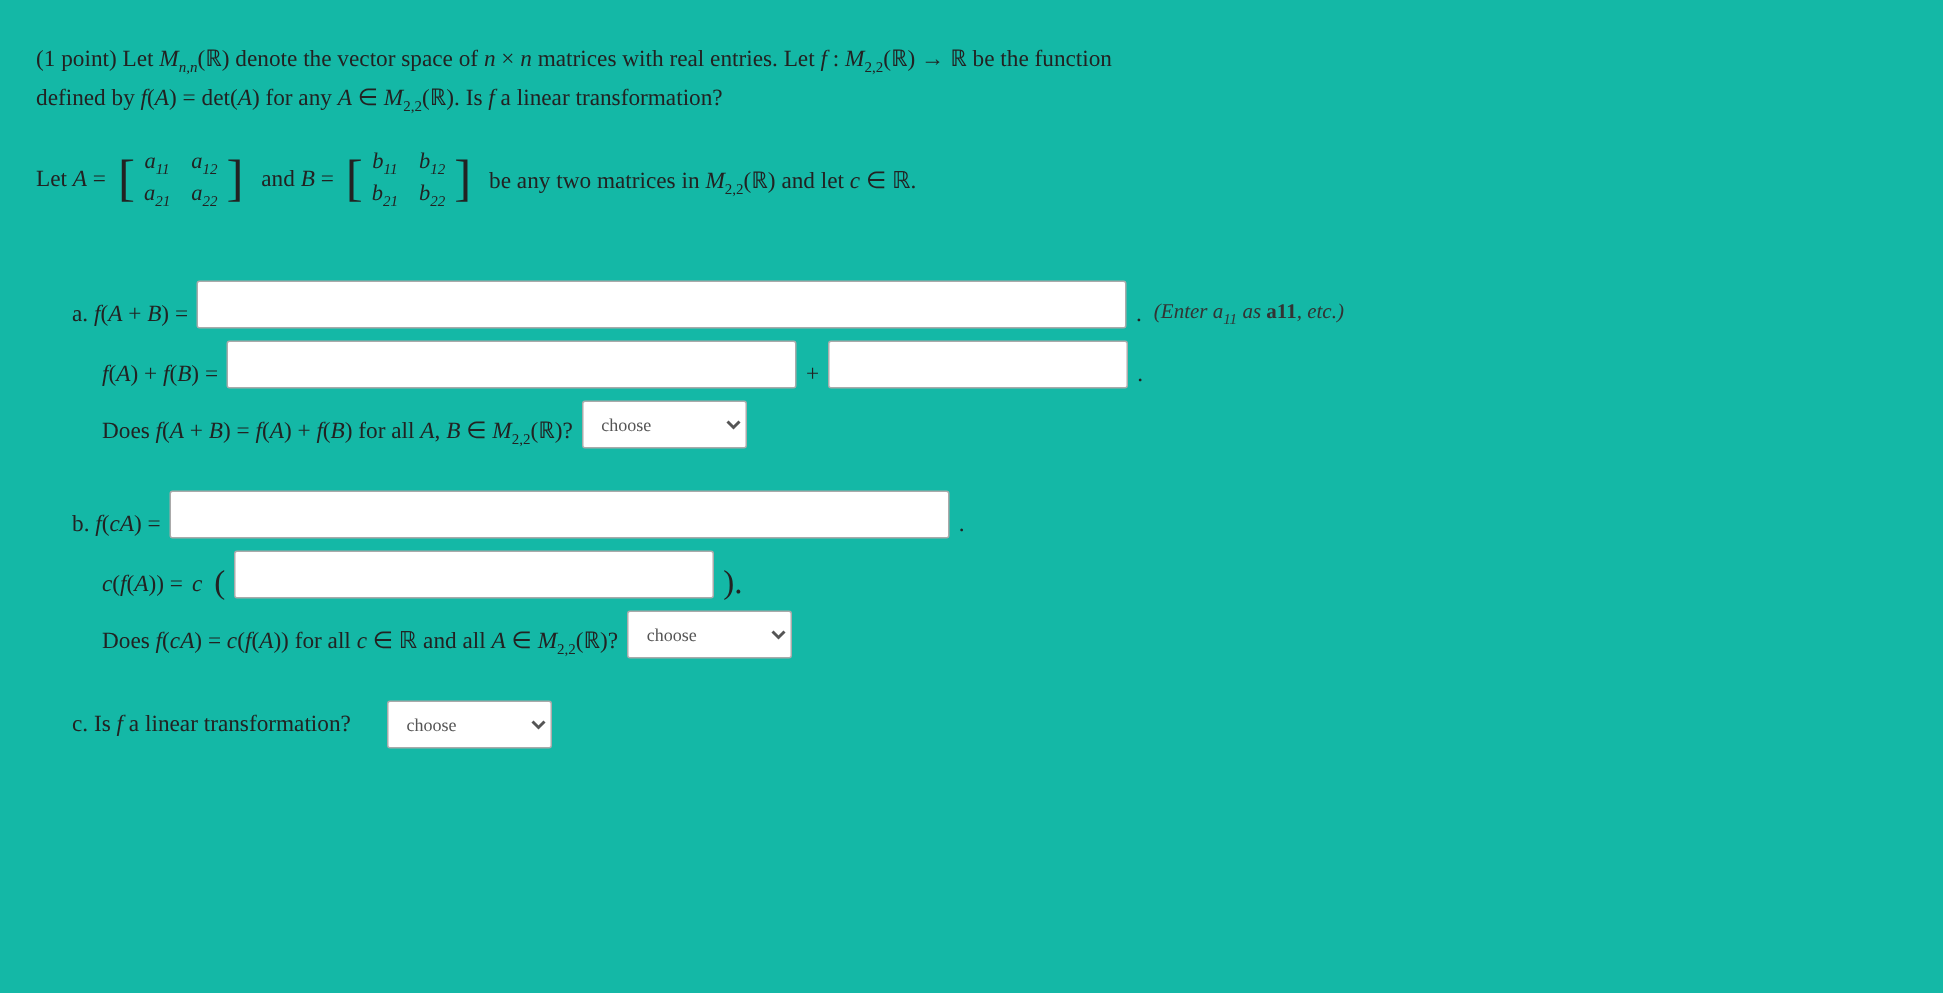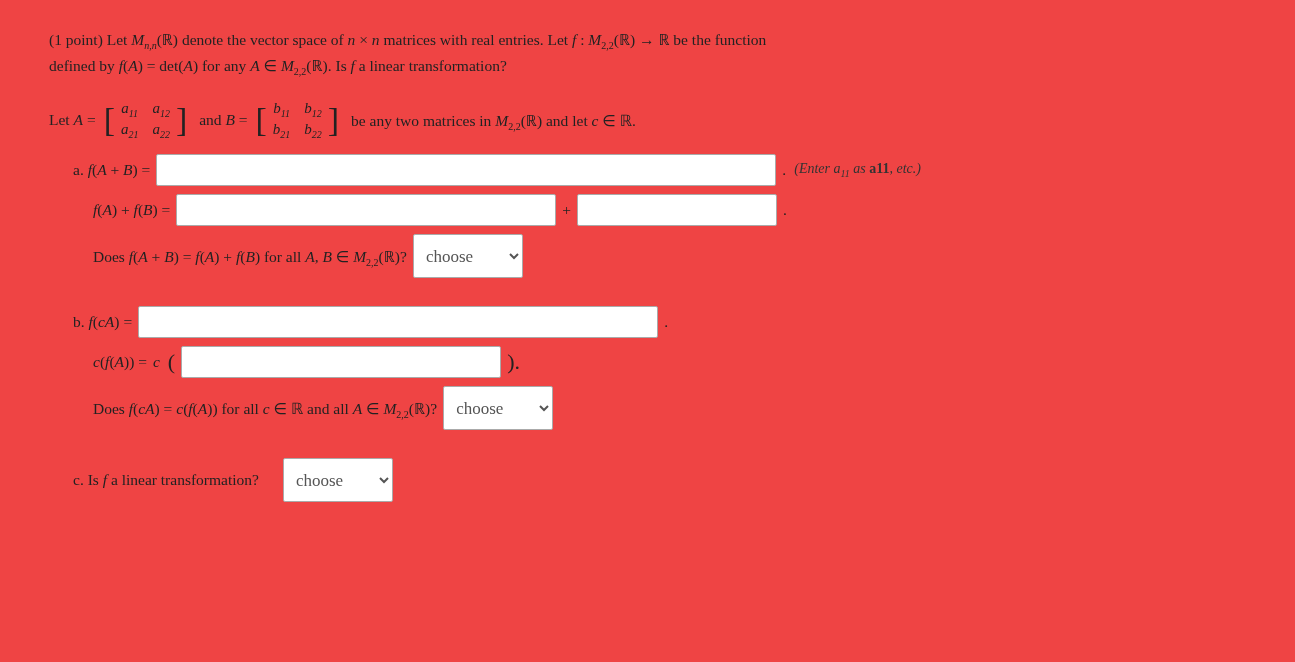--- a/index.html
+++ b/index.html
@@ -7,35 +7,35 @@
       background: #f0f0f0;
       font-family: Georgia, 'Times New Roman', serif;
       font-size: 16px;
       color: #222;
       min-height: 662px;
       display: flex;
       align-items: flex-start;
       justify-content: center;
     }
     .page-container {
-      background: #ef4444;
+      background: #14b8a6;
       width: 1295px;
       min-height: 662px;
-      padding: 28px 36px 36px 49px;
+      padding: 28px 36px 36px 24px;
     }
     .problem-text {
       font-size: 15.5px;
       line-height: 1.6;
       margin-bottom: 18px;
     }
     .matrix-section {
       display: flex;
       align-items: center;
       gap: 8px;
-      margin-bottom: 12px;
+      margin-bottom: 45px;
       font-size: 15.5px;
       flex-wrap: wrap;
     }
     .matrix-wrap {
       display: inline-flex;
       align-items: center;
       gap: 2px;
     }
     .bracket-left, .bracket-right {
       font-size: 34px;
@@ -53,21 +53,21 @@
     }
     .matrix-cell {
       text-align: center;
     }
     .part {
       margin-bottom: 28px;
       padding-left: 24px;
     }
     .part-row {
       display: flex;
-      align-items: center;
+      align-items: flex-end;
       gap: 6px;
       margin-bottom: 8px;
       font-size: 15.5px;
       flex-wrap: nowrap;
     }
     .input-box {
       border: 1px solid #aaa;
       border-radius: 2px;
       height: 32px;
       background: #fff;
@@ -82,23 +82,23 @@
     }
     .input-medium {
       width: 380px;
     }
     .input-small {
       width: 200px;
     }
     .select-choose {
       border: 1px solid #aaa;
       border-radius: 2px;
-      height: 44px;
+      height: 32px;
       background: #fff;
-      font-size: 17px;
+      font-size: 12px;
       padding: 0 24px 0 8px;
       color: #555;
       appearance: auto;
       font-family: Georgia, serif;
       cursor: pointer;
       min-width: 110px;
     }
     .hint-text {
       font-size: 14px;
       color: #333;

